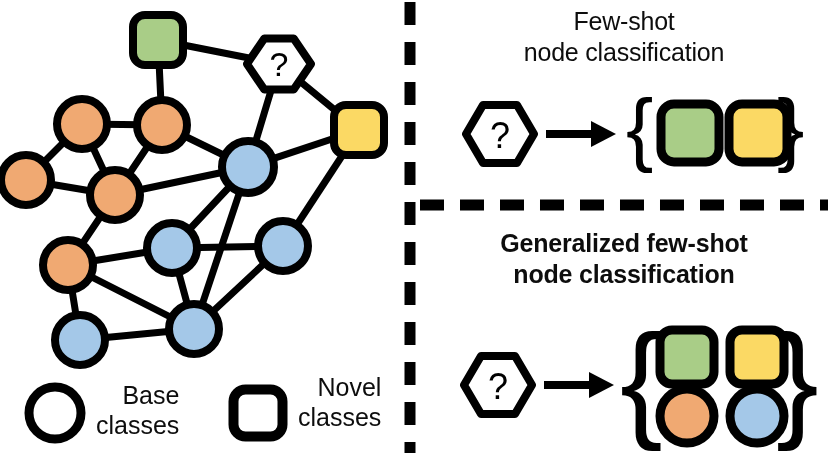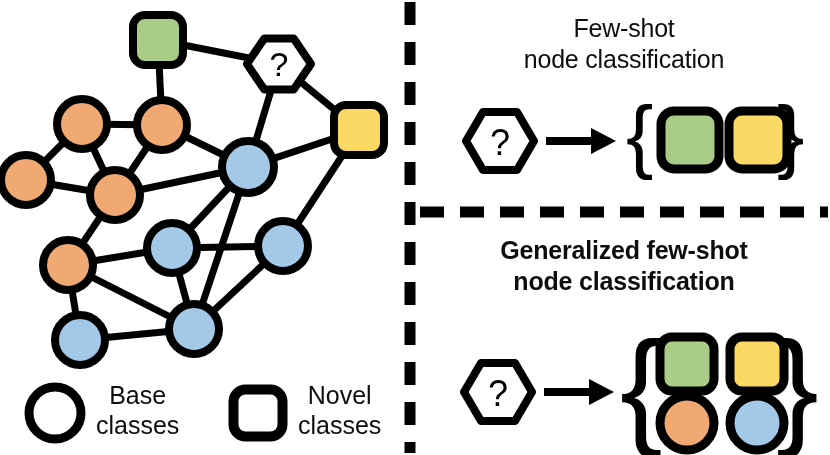--- a/index.html
+++ b/index.html
@@ -7,41 +7,41 @@
     width:830px;height:455px;
     font-family:"Liberation Sans","DejaVu Sans",sans-serif;
     color:#000;
     overflow:hidden;
     position:relative;
   }
   #root{position:relative;width:830px;height:455px;background:#fff;}
 
   
   .panel-left{position:absolute;left:0;top:0;width:410px;height:455px;}
-  .panel-right{position:absolute;left:418px;top:0;width:412px;height:364px;margin-top:7px;}
+  .panel-right{position:absolute;left:418px;top:0;width:412px;height:364px;}
 
   svg{display:block;overflow:visible;}
 
   .txt-title{
     position:absolute;
     text-align:center;
     font-size:25px;
     line-height:31px;
     letter-spacing:-0.2px;
     color:#0d0d0d;
     white-space:pre-line;
     font-weight:400;
   }
   .legend-label{
     position:absolute;
     font-size:25px;
     line-height:30px;
     color:#0d0d0d;
     white-space:pre-line;
-    text-align:center;
+    text-align:right;
   }
 </style>
 </head>
 <body>
 
 <div id="root">
 
   <div class="panel-left">
     <svg width="410" height="380" viewBox="0 0 410 380">
       <g id="edge-layer" stroke="#000" stroke-width="7" stroke-linecap="round">
@@ -89,21 +89,21 @@
 
     <svg style="position:absolute;left:24px;top:382px;" width="62" height="62">
       <circle cx="31" cy="31" r="26" fill="#fff" stroke="#000" stroke-width="9"></circle>
     </svg>
     <div class="legend-label" style="left:96px;top:380px;">Base
 classes</div>
 
     <svg style="position:absolute;left:228px;top:384px;" width="60" height="58">
       <rect x="5.5" y="5.5" width="49" height="47" rx="12" ry="12" fill="#fff" stroke="#000" stroke-width="10"></rect>
     </svg>
-    <div class="legend-label" style="left:298px;top:380px;">Novel
+    <div class="legend-label" style="left:298px;top:372px;">Novel
 classes</div>
   </div>
 
   <svg style="position:absolute;left:400px;top:0;" width="20" height="455">
     <line x1="10" y1="2" x2="10" y2="453" stroke="#000" stroke-width="11" stroke-dasharray="23 17"></line>
   </svg>
 
   <div class="panel-right">
 
     <div class="txt-title" style="left:0;top:6px;width:412px;">Few-shot

